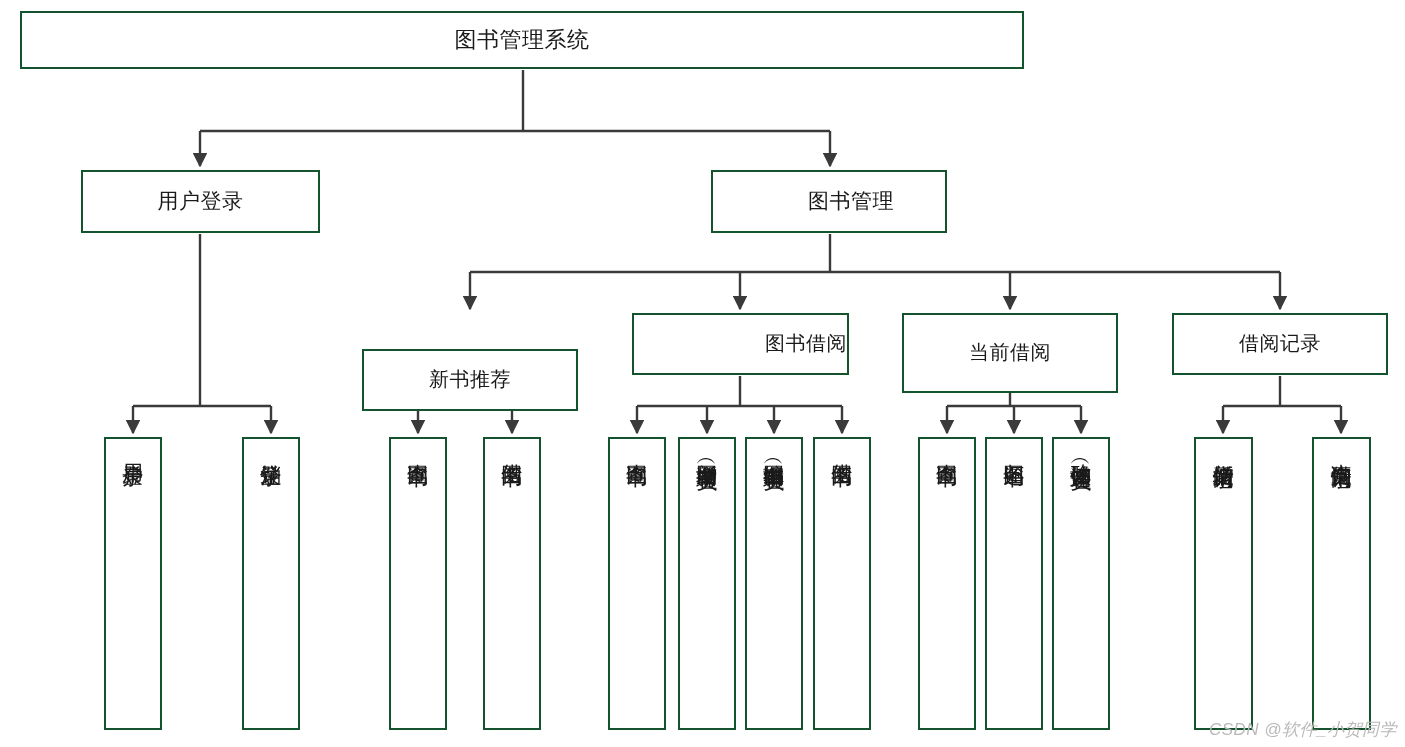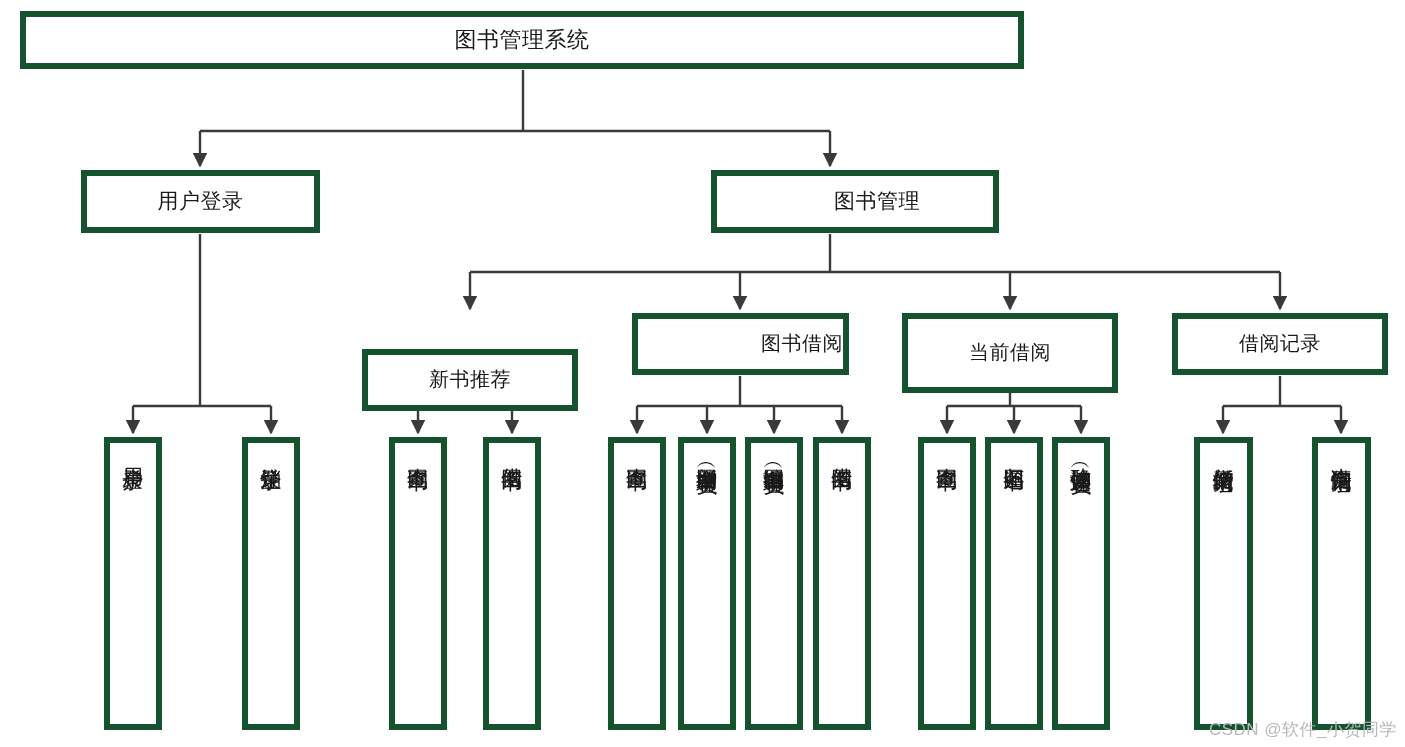--- a/index.html
+++ b/index.html
@@ -23,21 +23,21 @@
     left: 0;
     top: 0;
     width: 1405px;
     height: 747px;
     pointer-events: none;
   }
   .node {
     position: absolute;
     box-sizing: border-box;
     background: #ffffff;
-    border: 6px solid #14532d;
+    border: 2px solid #14532d;
     display: flex;
     align-items: center;
     justify-content: center;
     color: #1a1a1a;
   }
   .node .lbl {
     display: block;
     text-align: center;
     line-height: 1.18;
     letter-spacing: 0.5px;
@@ -59,20 +59,21 @@
     white-space: nowrap;
   }
   .watermark {
     position: absolute;
     right: 8px;
     bottom: 6px;
     font-size: 17px;
     color: #b9b9b9;
     white-space: nowrap;
     letter-spacing: 0.5px;
+    font-style: italic;
   }
 </style>
 </head>
 <body>
 
 <div id="canvas">
 
   <svg class="edges" viewBox="0 0 1405 747" xmlns="http://www.w3.org/2000/svg">
     <defs>
       <marker id="arrow" viewBox="0 0 10 10" refX="9" refY="5" markerWidth="6" markerHeight="6" orient="auto-start-reverse">
@@ -123,21 +124,21 @@
     </g>
   </svg>
 
   <div class="node root" style="left:20px; top:11px; width:1004px; height:58px;">
     <span class="lbl">图书管理系统</span>
   </div>
 
   <div class="node branch" style="left:81px; top:170px; width:239px; height:63px;">
     <span class="lbl">用户登录</span>
   </div>
-  <div class="node branch" style="left:711px; top:170px; width:288px; height:63px;padding-left:44px;">
+  <div class="node branch" style="left:711px; top:170px; width:236px; height:63px;padding-left:44px;">
     <span class="lbl">图书管理</span>
   </div>
 
   <div class="node mid" style="left:362px; top:313px; width:216px; height:62px;margin-top:36px;">
     <span class="lbl">新书推荐</span>
   </div>
   <div class="node mid" style="left:632px; top:313px; width:217px; height:62px;justify-content:flex-end;">
     <span class="lbl">图书借阅</span>
   </div>
   <div class="node mid" style="left:902px; top:313px; width:216px; height:80px;">

